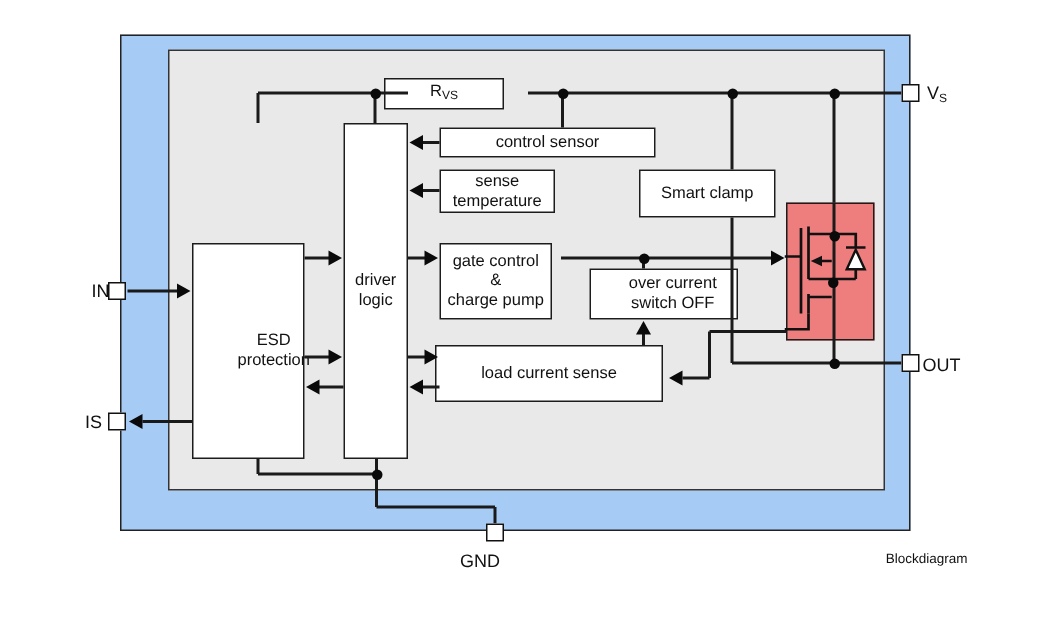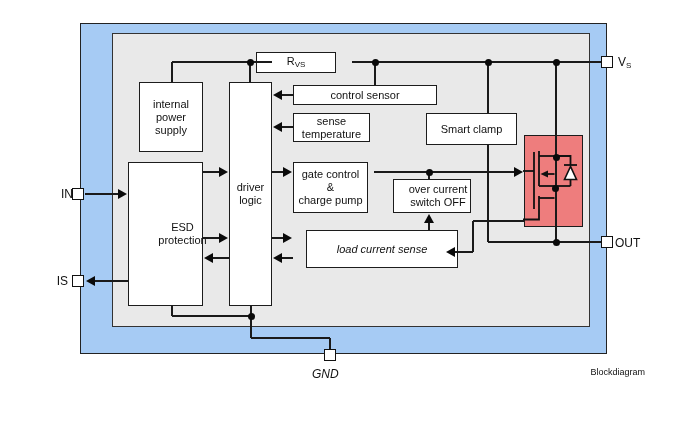--- a/index.html
+++ b/index.html
@@ -34,35 +34,32 @@
 <body>
 
 <div class="canvas">
 
   <div class="chip"></div>
   <div class="die"></div>
 
   <div class="box" style="left:256px;top:52px;width:80px;height:21px;">
     <span><span>R</span><sub>VS</sub></span>
   </div>
-  <div class="box" style="left:139px;top:82px;width:64px;height:70px;">internal
-power
-supply</div>
   <div class="box" style="left:229px;top:82px;width:43px;height:224px;">driver
 logic</div>
   <div class="box" style="left:293px;top:85px;width:144px;height:20px;">control sensor</div>
   <div class="box" style="left:293px;top:113px;width:77px;height:29px;">sense
 temperature</div>
   <div class="box" style="left:293px;top:162px;width:75px;height:51px;">gate control
 &amp;
 charge pump</div>
   <div class="box" style="left:426px;top:113px;width:91px;height:32px;">Smart clamp</div>
-  <div class="box" style="left:393px;top:179px;width:78px;height:34px;padding-left:12px;">over current
+  <div class="box" style="left:393px;top:179px;width:99px;height:34px;padding-left:12px;">over current
 switch OFF</div>
-  <div class="box" style="left:306px;top:230px;width:152px;height:38px;font-style:italic;">load current sense</div>
+  <div class="box" style="left:290px;top:230px;width:152px;height:38px;">load current sense</div>
   <div class="box" style="left:128px;top:162px;width:75px;height:144px;padding-left:34px;">ESD
 protection</div>
 
   <div class="fet">
     <svg width="59" height="92" viewBox="0 0 59 92">
       <g stroke="#111" stroke-width="1.8" fill="none">
         <path d="M0,37 H11"></path>
         <path d="M11,18 V75"></path>
         <path d="M16,17 V52"></path>
         <path d="M16,22 H31.5"></path>
@@ -139,16 +136,16 @@
   <div class="pin" style="left:72px;top:188px;"></div>
   <div class="pin" style="left:72px;top:275px;"></div>
   <div class="pin" style="left:601px;top:56px;"></div>
   <div class="pin" style="left:601px;top:236px;"></div>
   <div class="pin" style="left:324px;top:349px;"></div>
 
   <div class="pinlabel" style="left:52px;top:187px;width:30px;text-align:center;">IN</div>
   <div class="pinlabel" style="left:38px;top:274px;width:30px;text-align:right;">IS</div>
   <div class="pinlabel" style="left:618px;top:55px;"><span>V</span><sub>S</sub></div>
   <div class="pinlabel" style="left:615px;top:236px;">OUT</div>
-  <div class="pinlabel" style="left:312px;top:367px;width:50px;text-align:left;font-style:italic;">GND</div>
+  <div class="pinlabel" style="left:295px;top:367px;width:50px;text-align:center;">GND</div>
 
   <div class="footer">Blockdiagram</div>
 </div>
 
 </body></html>

